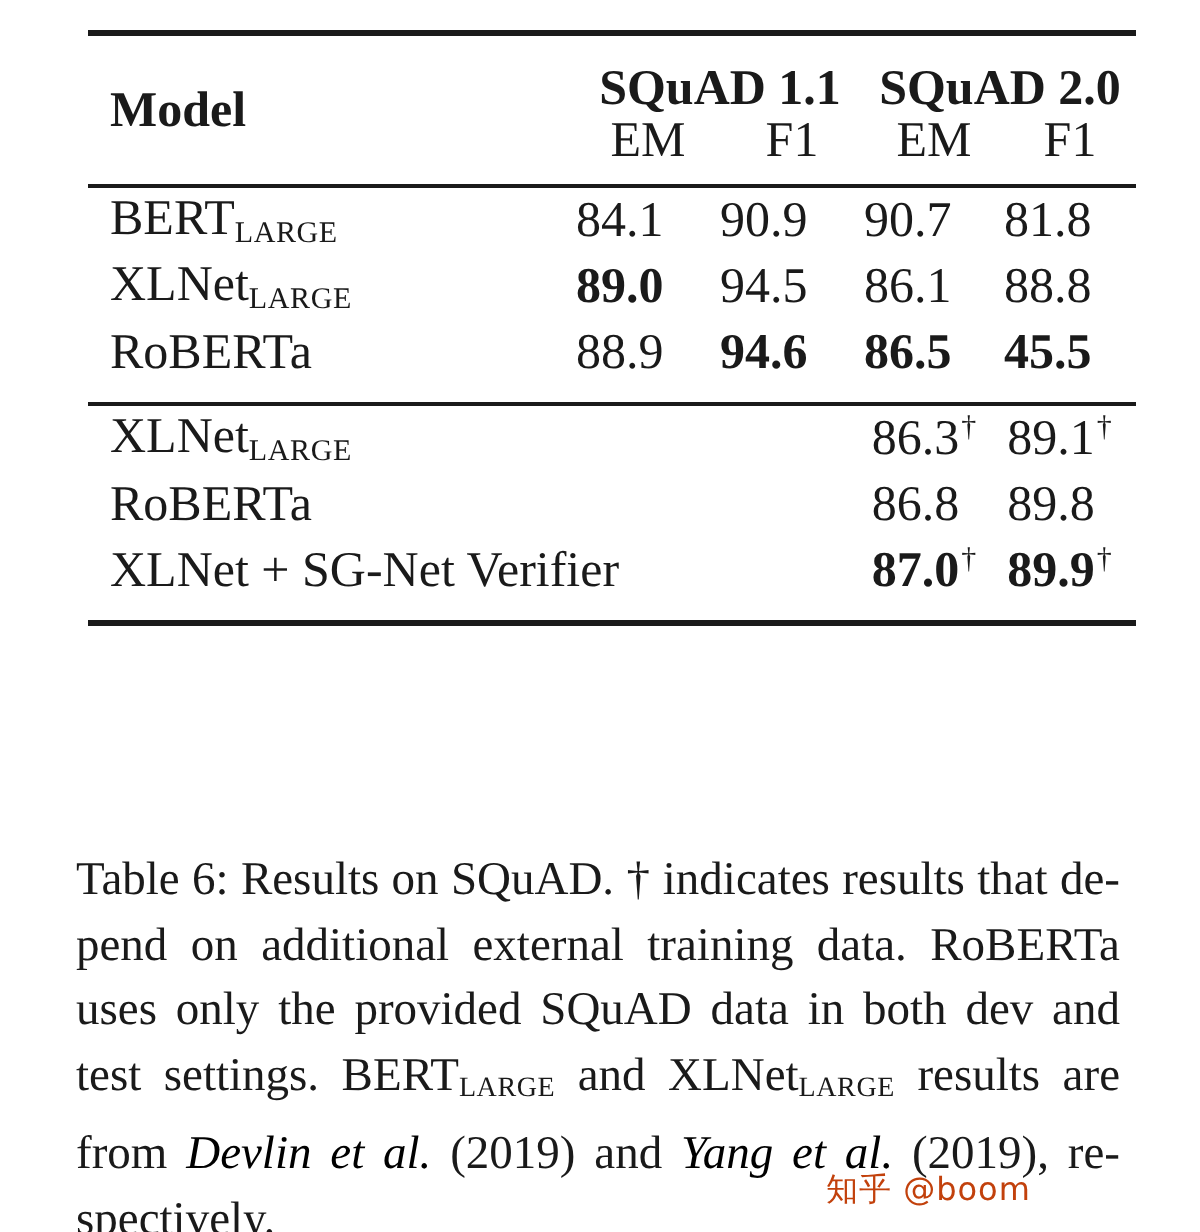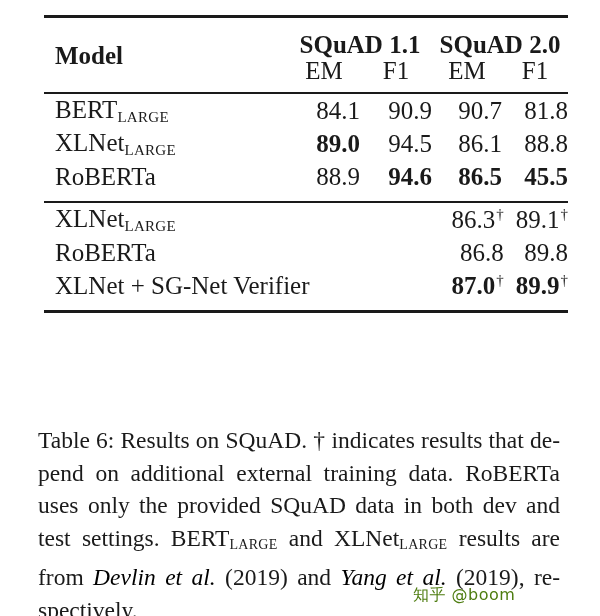--- a/index.html
+++ b/index.html
@@ -67,21 +67,21 @@
     }
     .data-row td {
       height: 33px;
     }
     .model-cell {
       padding-left: 11px;
       text-align: left;
       margin-top: 32px;
     }
     .num {
-      text-align: right;
+      text-align: left;
     }
     .bold { font-weight: bold; }
     sub.large {
       font-size: 15px;
       vertical-align: -4px;
       letter-spacing: 0.3px;
     }
     sup.dag {
       font-size: 15px;
       vertical-align: 9px;
@@ -106,21 +106,21 @@
     .caption sub.large {
       font-size: 14px;
       vertical-align: -3px;
     }
     .watermark {
       position: absolute;
       left: 413px;
       top: 585px;
       font-family: "DejaVu Sans", sans-serif;
       font-size: 16px;
-      color: #4d7c0f;
+      color: #c2410c;
       letter-spacing: 0.5px;
     }
     col.c-model { width: 244px; }
     col.c-em1 { width: 72px; }
     col.c-f11 { width: 72px; }
     col.c-em2 { width: 70px; }
     col.c-f12 { width: 66px; }
   </style>
 </head>
 <body>

